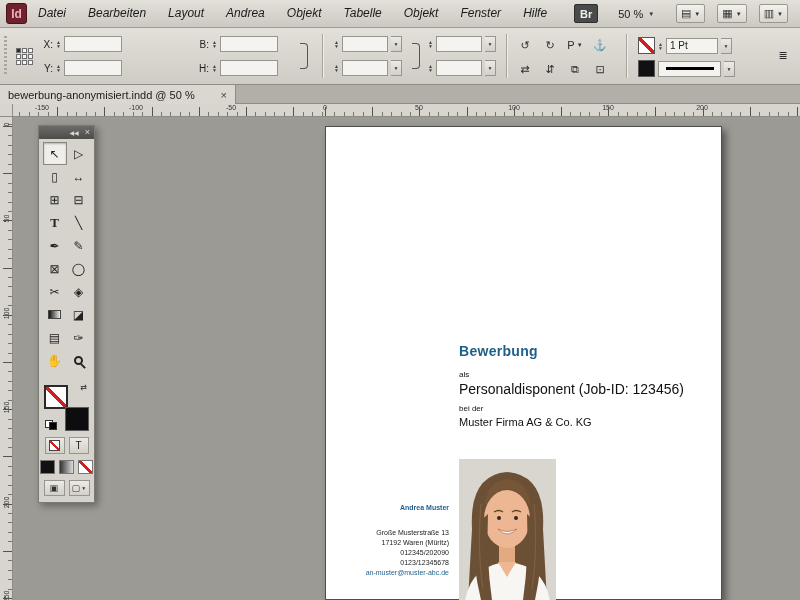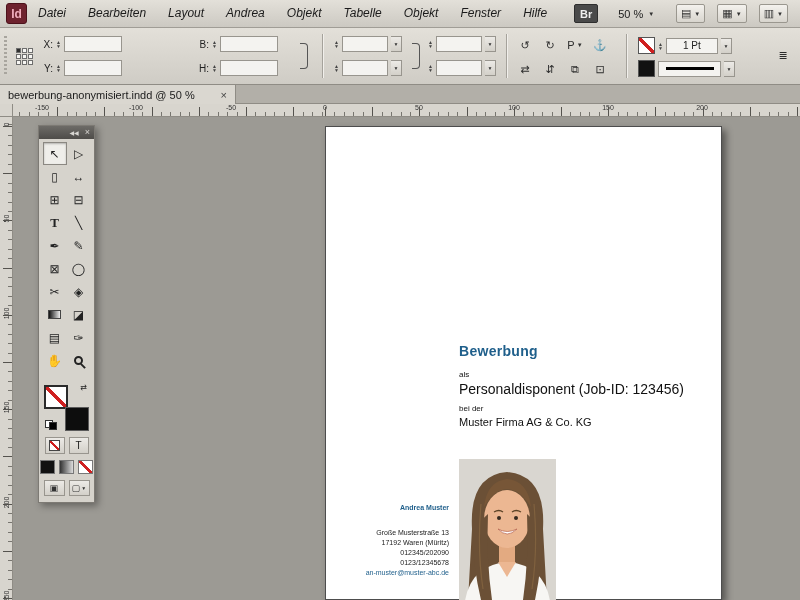--- a/index.html
+++ b/index.html
@@ -30,21 +30,21 @@
   .cb-grip{position:absolute;left:4px;top:8px;width:3px;bottom:8px;
     background:repeating-linear-gradient(#a8a59e 0 2px,transparent 2px 4px);}
   .refgrid{position:absolute;left:16px;top:20px;display:grid;grid-template-columns:repeat(3,5px);
     grid-auto-rows:5px;gap:1px;}
   .refgrid i{border:1px solid #6e6e6e;background:#f7f6f3;display:block;}
   .refgrid i.sel{background:#2e2e2e;}
   .cp-row{position:absolute;display:flex;align-items:center;gap:3px;}
   .cp-lab{font-size:10px;color:#222;width:13px;text-align:right;}
   .cp-stp{display:flex;flex-direction:column;font-size:5px;line-height:4px;color:#444;}
   .cp-inp{width:58px;height:16px;border:1px solid #98958e;background:#f4f3f0;font-size:10px;
-    padding:0 16px;font-family:"Liberation Sans",sans-serif;color:#222;}
+    padding:0 3px;font-family:"Liberation Sans",sans-serif;color:#222;}
   .cp-inp.small{width:46px;}
   .cp-dd{width:11px;height:16px;border:1px solid #98958e;border-left:none;
     background:linear-gradient(#eceae6,#d3d0c9);font-size:5px;display:flex;align-items:center;
     justify-content:center;color:#333;}
   .cp-sep{position:absolute;top:6px;bottom:6px;width:1px;background:#a5a29b;box-shadow:1px 0 0 #f1efeb;}
   .cicon{width:22px;height:18px;display:flex;align-items:center;justify-content:center;
     font-size:11px;color:#2c2c2c;gap:2px;}
   .chainv{position:absolute;width:8px;height:26px;border:1px solid #555;border-left:none;
     border-radius:0 4px 4px 0;}
   .slash-sw{width:17px;height:17px;border:1px solid #555;

